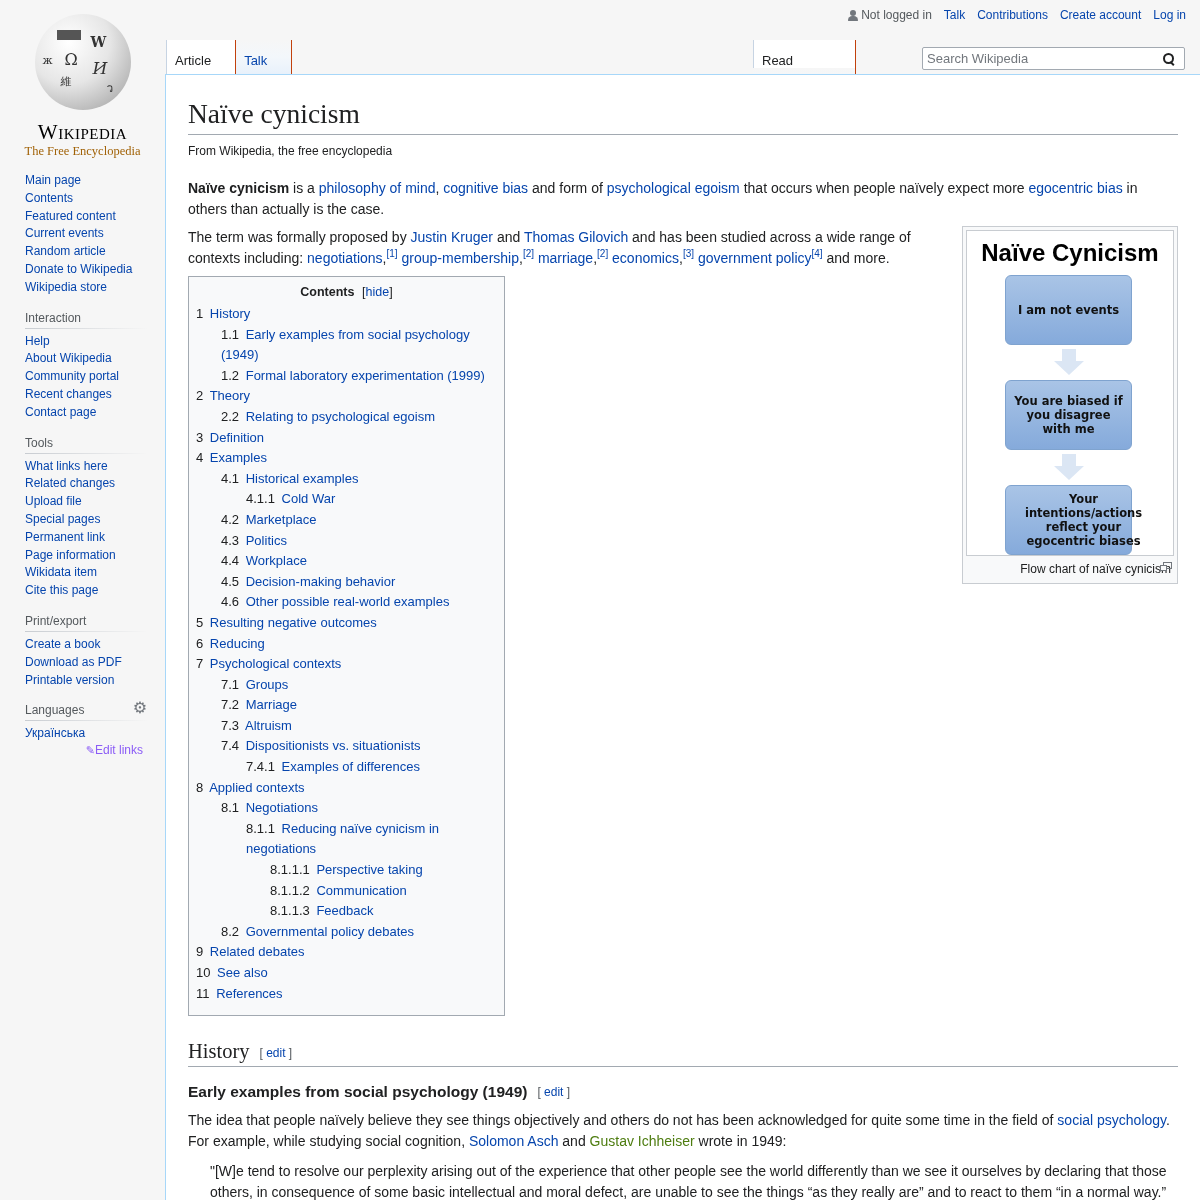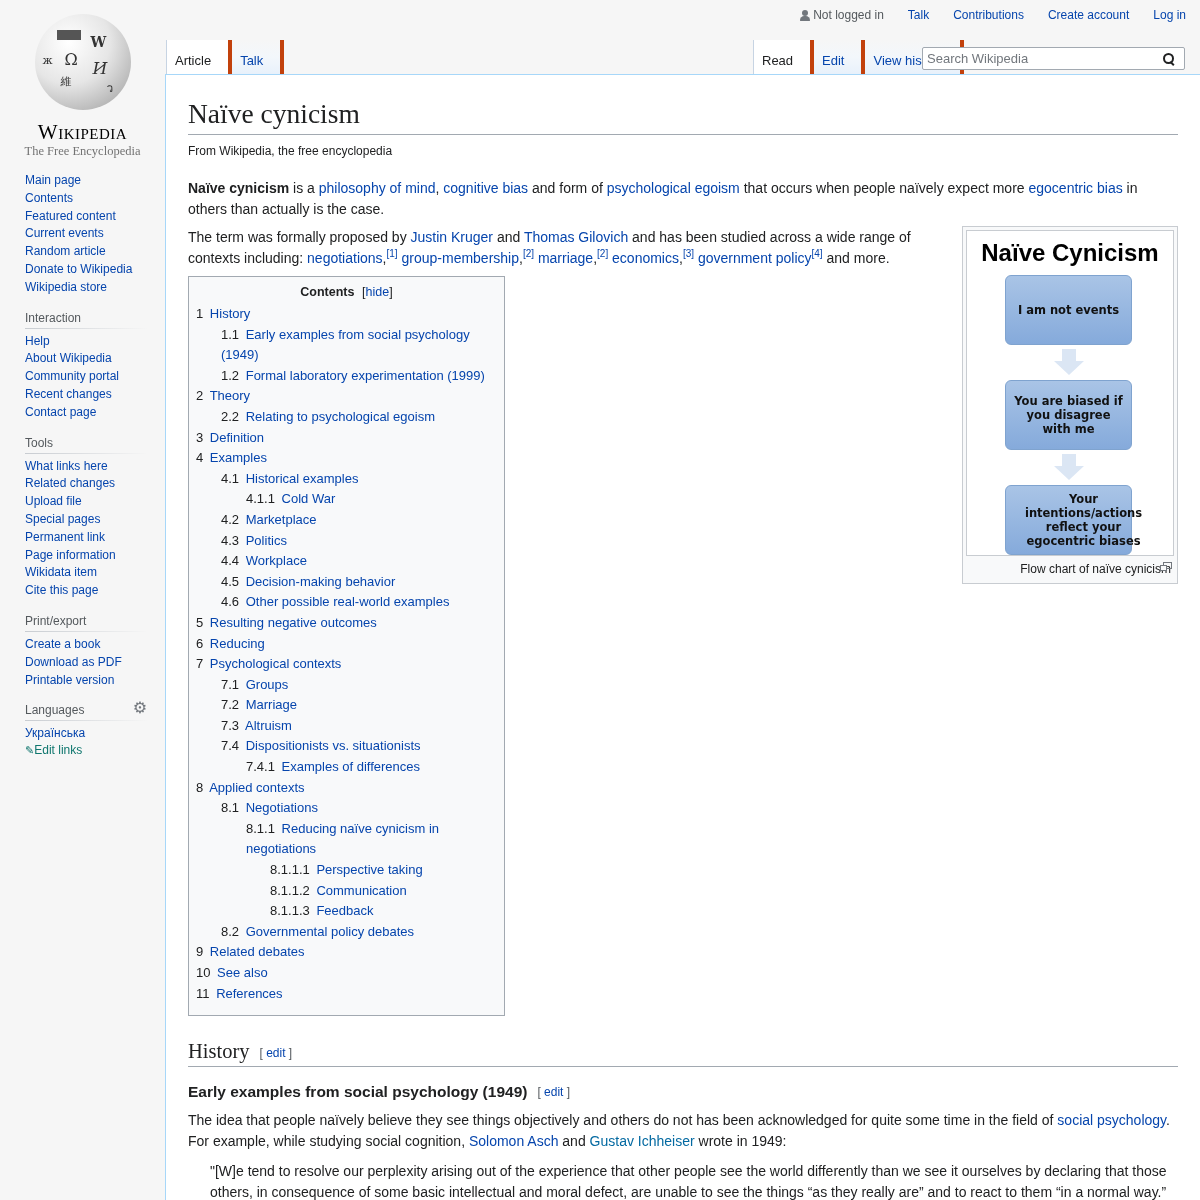--- a/index.html
+++ b/index.html
@@ -5,26 +5,26 @@
   * { box-sizing: border-box; }
   html, body { margin: 0; padding: 0; }
   body {
     width: 1200px; height: 1200px; overflow: hidden;
     background: #f6f6f6;
     font-family: "Liberation Sans", "DejaVu Sans", sans-serif;
     color: #202122;
     position: relative;
   }
   a, .link { color: #0645ad; text-decoration: none; cursor: pointer; }
-  .redlink { color: #0369a1; }
+  .redlink { color: #4d7c0f; }
 
   
   #personal {
     position: absolute; top: 8px; right: 14px;
-    font-size: 12px; display: flex; gap: 24px; align-items: center;
+    font-size: 12px; display: flex; gap: 12px; align-items: center;
   }
   #personal .anon { color: #54595d; display: flex; align-items: center; gap: 3px; }
   #personal .user-icon { width: 10px; height: 11px; display: inline-block; position: relative; }
   #personal .user-icon::before { content: ""; position: absolute; left: 2px; top: 0; width: 6px; height: 6px; border-radius: 50%; background: #72777d; }
   #personal .user-icon::after { content: ""; position: absolute; left: 0; top: 6px; width: 10px; height: 5px; border-radius: 5px 5px 1px 1px; background: #72777d; }
 
   
   #logo {
     position: absolute; left: 0; top: 0; width: 165px; height: 160px;
     display: flex; flex-direction: column; align-items: center;
@@ -34,51 +34,51 @@
     background: radial-gradient(circle at 35% 30%, #ffffff 0%, #e6e6e6 45%, #b5b5b5 80%, #8e8e8e 100%);
     position: relative; overflow: hidden;
     font-family: "DejaVu Serif", serif; color: #333;
   }
   .globe span { position: absolute; font-size: 14px; }
   .globe .piece { position: absolute; left: 22px; top: 16px; width: 24px; height: 10px; background: #555; }
   .wordmark {
     font-family: "Liberation Serif", "DejaVu Serif", serif;
     font-size: 21px; letter-spacing: 0.5px; margin-top: 10px; color: #000; font-variant: small-caps;
   }
-  .tagline { font-family: "Liberation Serif", "DejaVu Serif", serif; font-size: 12.5px; color: #737373; margin-top: -1px; }
+  .tagline { font-family: "Liberation Serif", "DejaVu Serif", serif; font-size: 12.5px; color: #a16207; margin-top: -1px; }
 
   
   #sidebar {
     position: absolute; left: 0; top: 172px; width: 165px;
     font-size: 12px; padding-left: 25px;
   }
   #sidebar ul { list-style: none; margin: 0; padding: 0; }
   #sidebar li { line-height: 17.8px; }
   .portal { margin-bottom: 14px; }
   .portal h3 {
     font-size: 12px; font-weight: normal; color: #54595d; margin: 0 0 4px 0;
     padding: 0 0 3px 0; width: 122px;
     border-bottom: 1px solid; border-image: linear-gradient(to right, #c8ccd1 0%, #f6f6f6 100%) 1;
     position: relative;
   }
   .portal h3 .gear { position: absolute; right: 0; top: -5px; color: #72777d; font-size: 16px; }
-  .edit-links { color: #0f766e; width: 118px; font-size: 12px; }
+  .edit-links { color: #8b5cf6; text-align: right; width: 118px; font-size: 12px; }
   .edit-links .pencil { font-size: 11px; }
 
   
   .tabs { position: absolute; top: 40px; height: 34px; display: flex; font-size: 13px; }
   .tab {
-    height: 34px; padding: 13px 17px 0 8px;
+    height: 34px; padding: 13px 24px 0 8px;
     background: linear-gradient(to bottom, rgba(167,215,249,0) 0%, #f3f7fb 50%, #e8f1fb 100%);
-    border-right: 4px solid #c2410c; border-left: 0;
+    border-right: 1px solid #c2410c; border-left: 0;
   }
   .tab.first { border-left: 1px solid #c7d4e3; }
   .tab.selected { background: #ffffff; color: #202122; }
   #left-tabs { left: 166px; }
-  #right-tabs { left: 753px; }
+  #right-tabs { left: 753px; flex-direction: column; }
   .search-wrap {
     position: absolute; left: 922px; top: 47px; width: 263px; height: 23px;
     border: 1px solid #a2a9b1; border-radius: 2px; background: #fff;
     display: flex; align-items: center;
   }
   .search-wrap input {
     border: 0; outline: none; font-size: 13px; width: 235px; padding: 0 4px;
     font-family: "Liberation Sans", sans-serif; color: #202122; background: transparent;
   }
   .search-wrap input::placeholder { color: #72777d; }

